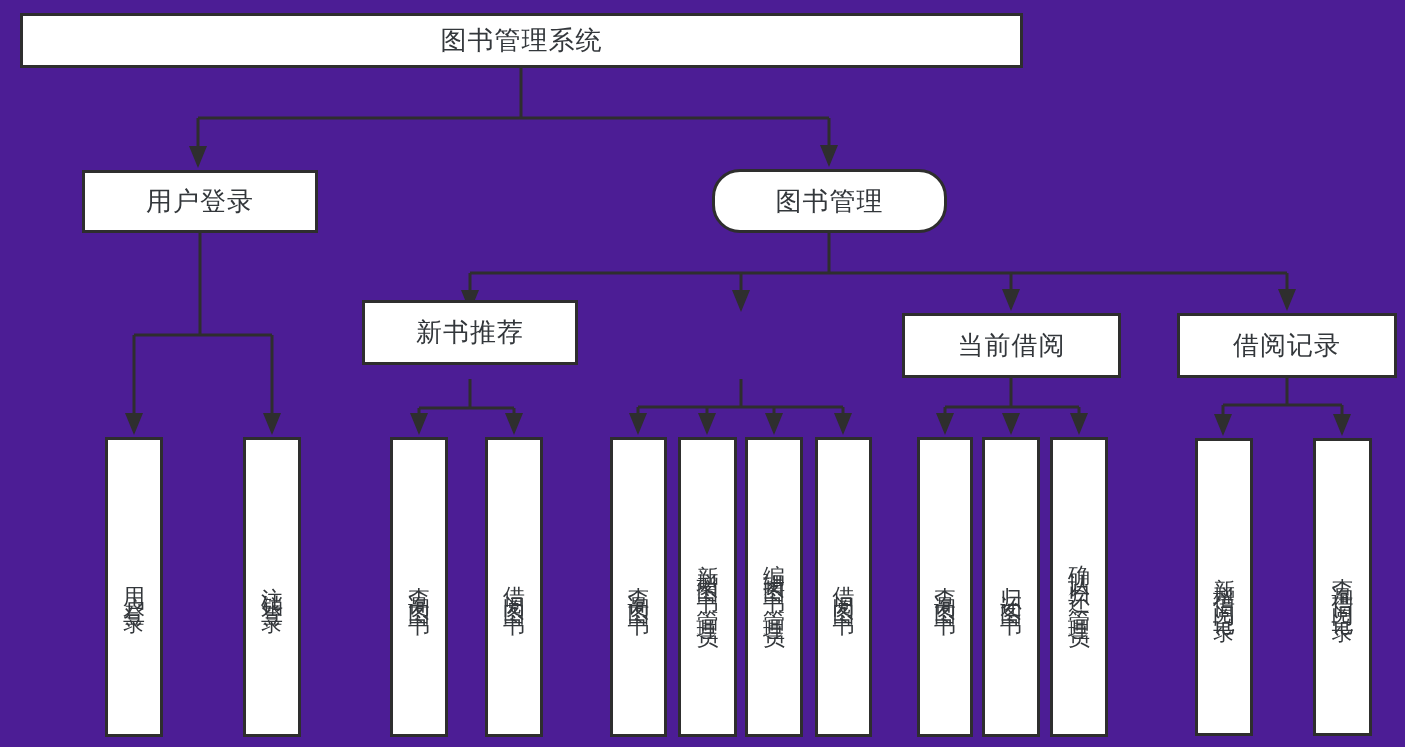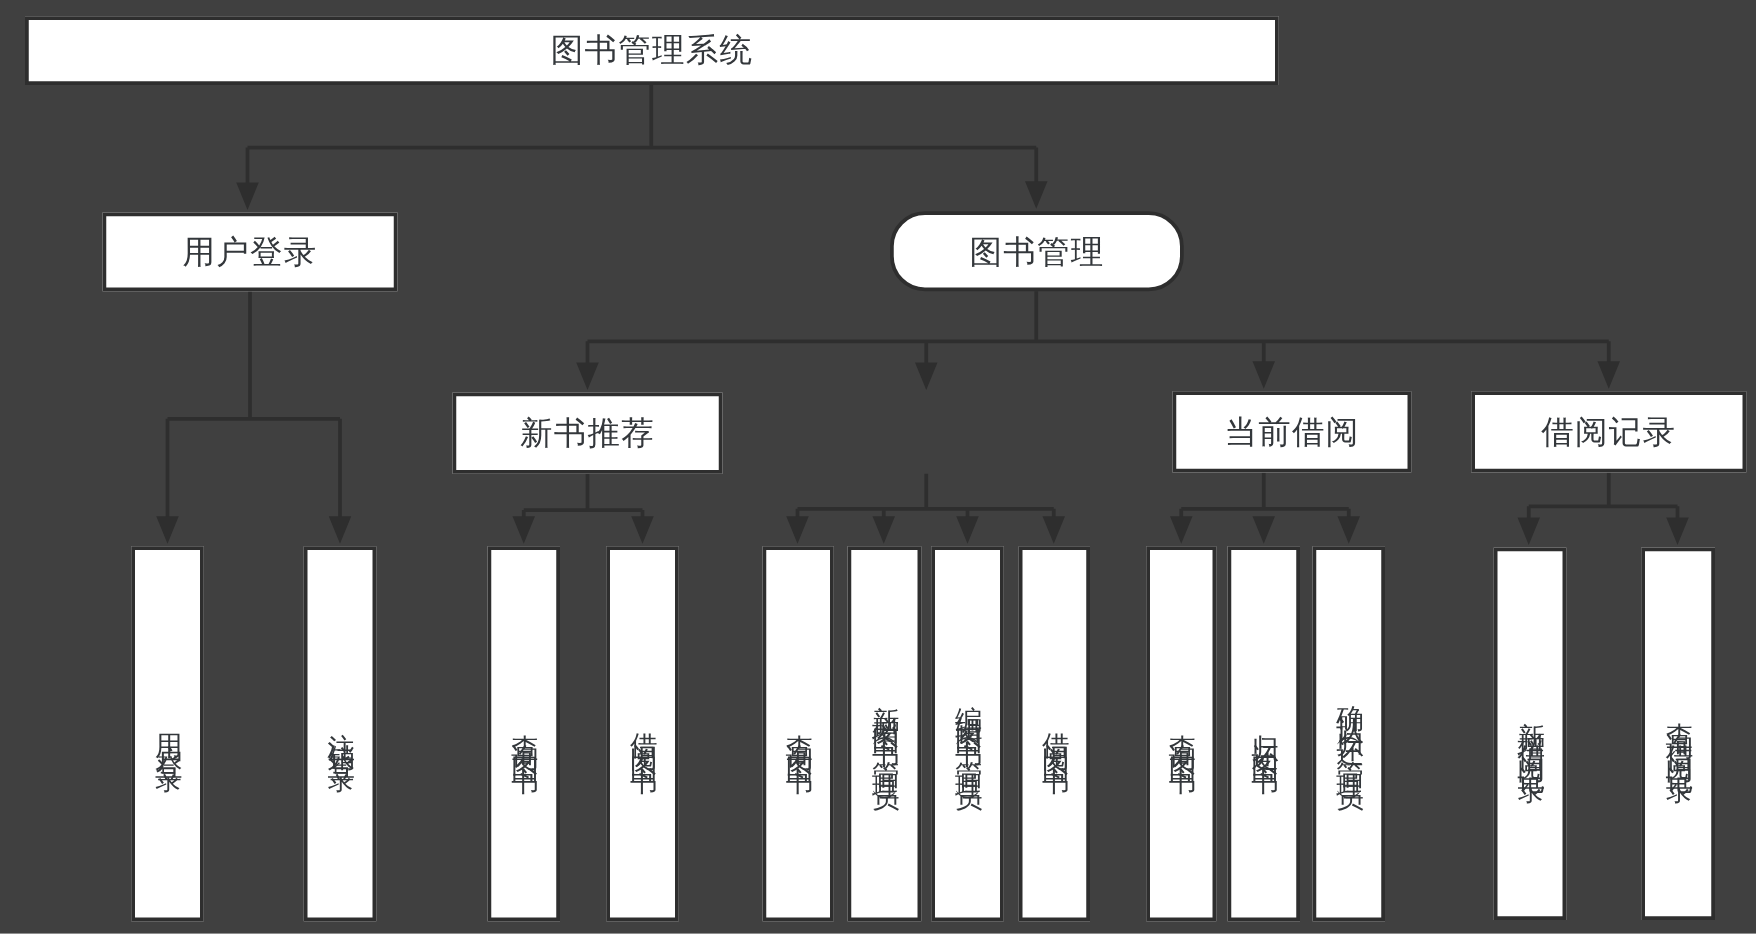--- a/index.html
+++ b/index.html
@@ -1,20 +1,20 @@
 <!DOCTYPE html>
 <html><head>
 <meta charset="utf-8">
 <style>
   html, body { margin: 0; padding: 0; background: #ffffff; }
   .canvas {
     position: relative;
     width: 1405px;
     height: 747px;
-    background: #404040;
+    background: #4c1d95;
     font-family: "DejaVu Sans", "Liberation Sans", sans-serif;
     overflow: hidden;
   }
   .wires {
     position: absolute;
     left: 0; top: 0;
     width: 1405px; height: 747px;
     z-index: 0;
   }
   .node {
@@ -86,24 +86,24 @@
     <span class="lbl">图书管理系统</span>
   </div>
 
   <div class="node h" style="left:82px; top:170px; width:236px; height:63px;">
     <span class="lbl">用户登录</span>
   </div>
   <div class="node h" style="left:712px; top:169px; width:235px; height:64px;border-radius:28px;">
     <span class="lbl">图书管理</span>
   </div>
 
-  <div class="node h" style="left:362px; top:314px; width:216px; height:65px;">
+  <div class="node h" style="left:362px; top:300px; width:216px; height:65px;">
     <span class="lbl">新书推荐</span>
   </div>
-  <div class="node h" style="left:902px; top:313px; width:191px; height:65px;margin-left:36px;">
+  <div class="node h" style="left:902px; top:313px; width:219px; height:65px;">
     <span class="lbl">当前借阅</span>
   </div>
   <div class="node h" style="left:1177px; top:313px; width:220px; height:65px;">
     <span class="lbl">借阅记录</span>
   </div>
 
   <div class="node v" style="left:105px; top:437px; width:58px; height:300px;">
     <span class="lbl">用户登录</span>
   </div>
   <div class="node v" style="left:243px; top:437px; width:58px; height:300px;">

